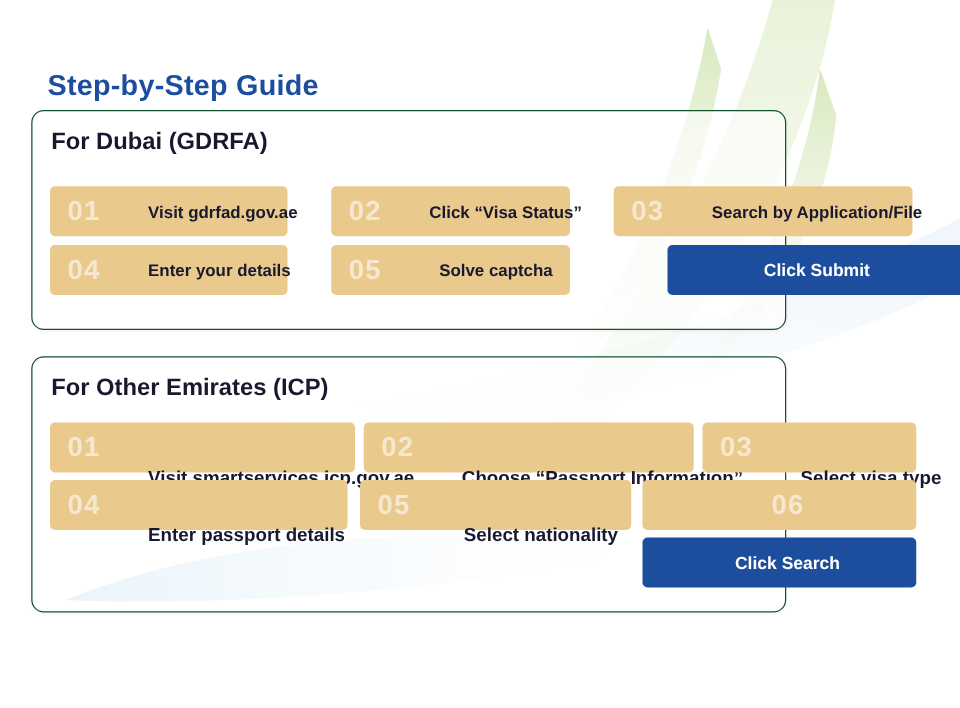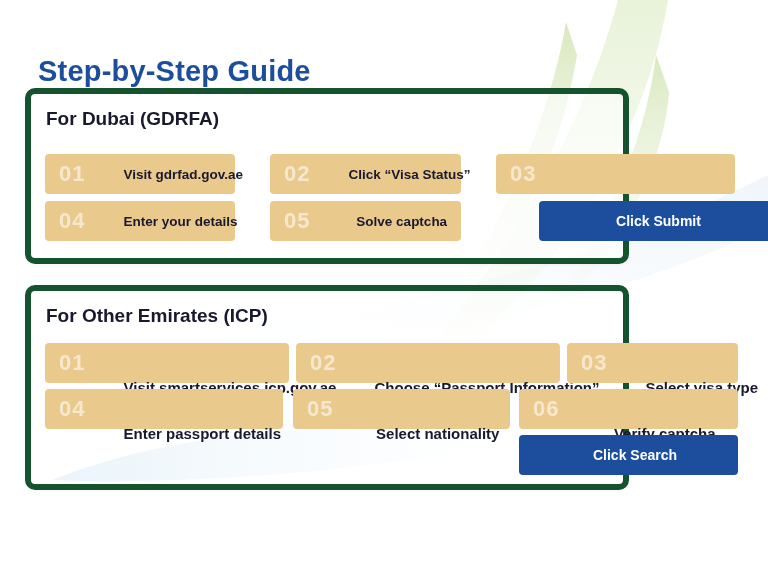--- a/index.html
+++ b/index.html
@@ -6,26 +6,26 @@
   html,body { width:768px; height:566px; }
   body {
     position:relative;
     background:#ffffff;
     font-family:"Liberation Sans", sans-serif;
     overflow:hidden;
   }
   .bg-decor { position:absolute; inset:0; z-index:0; }
   .page-title {
     position:absolute; left:38px; top:55px; z-index:2;
-    font-size:29px; font-weight:800; color:#1d4e9e; letter-spacing:.2px;
+    font-size:23px; font-weight:800; color:#1d4e9e; letter-spacing:.2px;
   }
   .card {
     position:absolute; left:25px; width:604px; z-index:1;
     background:rgba(255,255,255,.55);
-    border:6px solid #14532d;
+    border:1px solid #14532d;
     border-radius:10px;
     box-shadow:0 1px 3px rgba(0,0,0,.04);
   }
   .card-1 { top:88px;  height:176px; }
   .card-2 { top:285px; height:205px; }
   .card-title {
     position:absolute; left:15px; top:14px;
     font-size:19px; font-weight:800; color:#18182e;
   }
   .step {
@@ -106,20 +106,21 @@
   <div class="step c1-s1">
     <span class="num">01</span>
     <span class="lbl">Visit gdrfad.gov.ae</span>
   </div>
   <div class="step c1-s2">
     <span class="num">02</span>
     <span class="lbl">Click “Visa Status”</span>
   </div>
   <div class="step c1-s3">
     <span class="num">03</span>
+    <span class="lbl">Search by Application/File</span>
   </div>
   <div class="step c1-s4">
     <span class="num">04</span>
     <span class="lbl">Enter your details</span>
   </div>
   <div class="step c1-s5">
     <span class="num">05</span>
     <span class="lbl">Solve captcha</span>
   </div>
   <button class="btn c1-btn">Click Submit</button>
@@ -143,16 +144,15 @@
   <div class="step c2-s4">
     <span class="num">04</span>
     <span class="lbl">Enter passport details</span>
   </div>
   <div class="step c2-s5">
     <span class="num">05</span>
     <span class="lbl">Select nationality</span>
   </div>
   <div class="step c2-s6">
     <span class="num">06</span>
-    <span class="lbl">Verify captcha</span>
   </div>
   <button class="btn c2-btn">Click Search</button>
 </section>
 
 </body></html>

